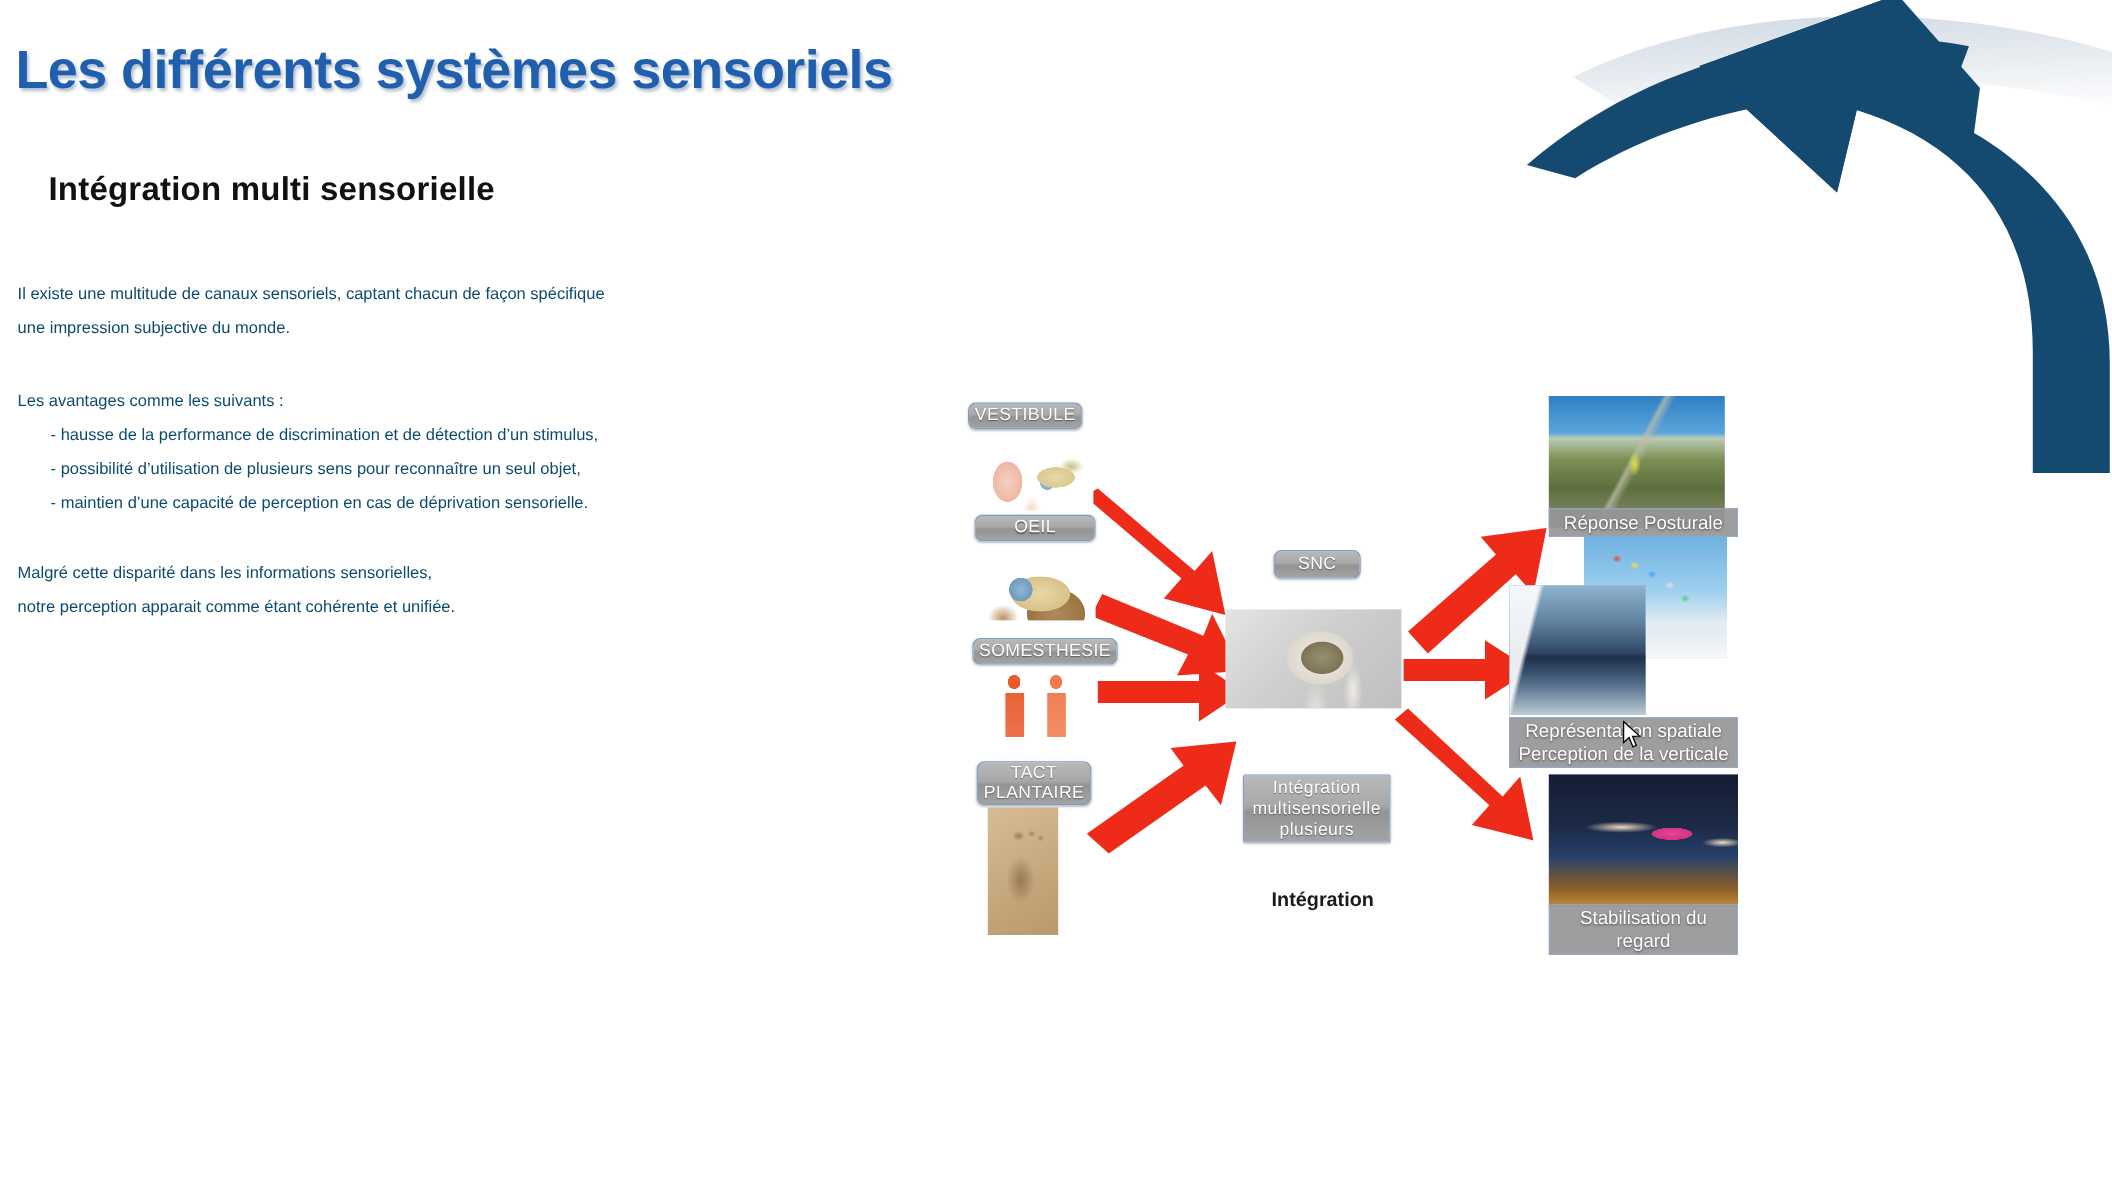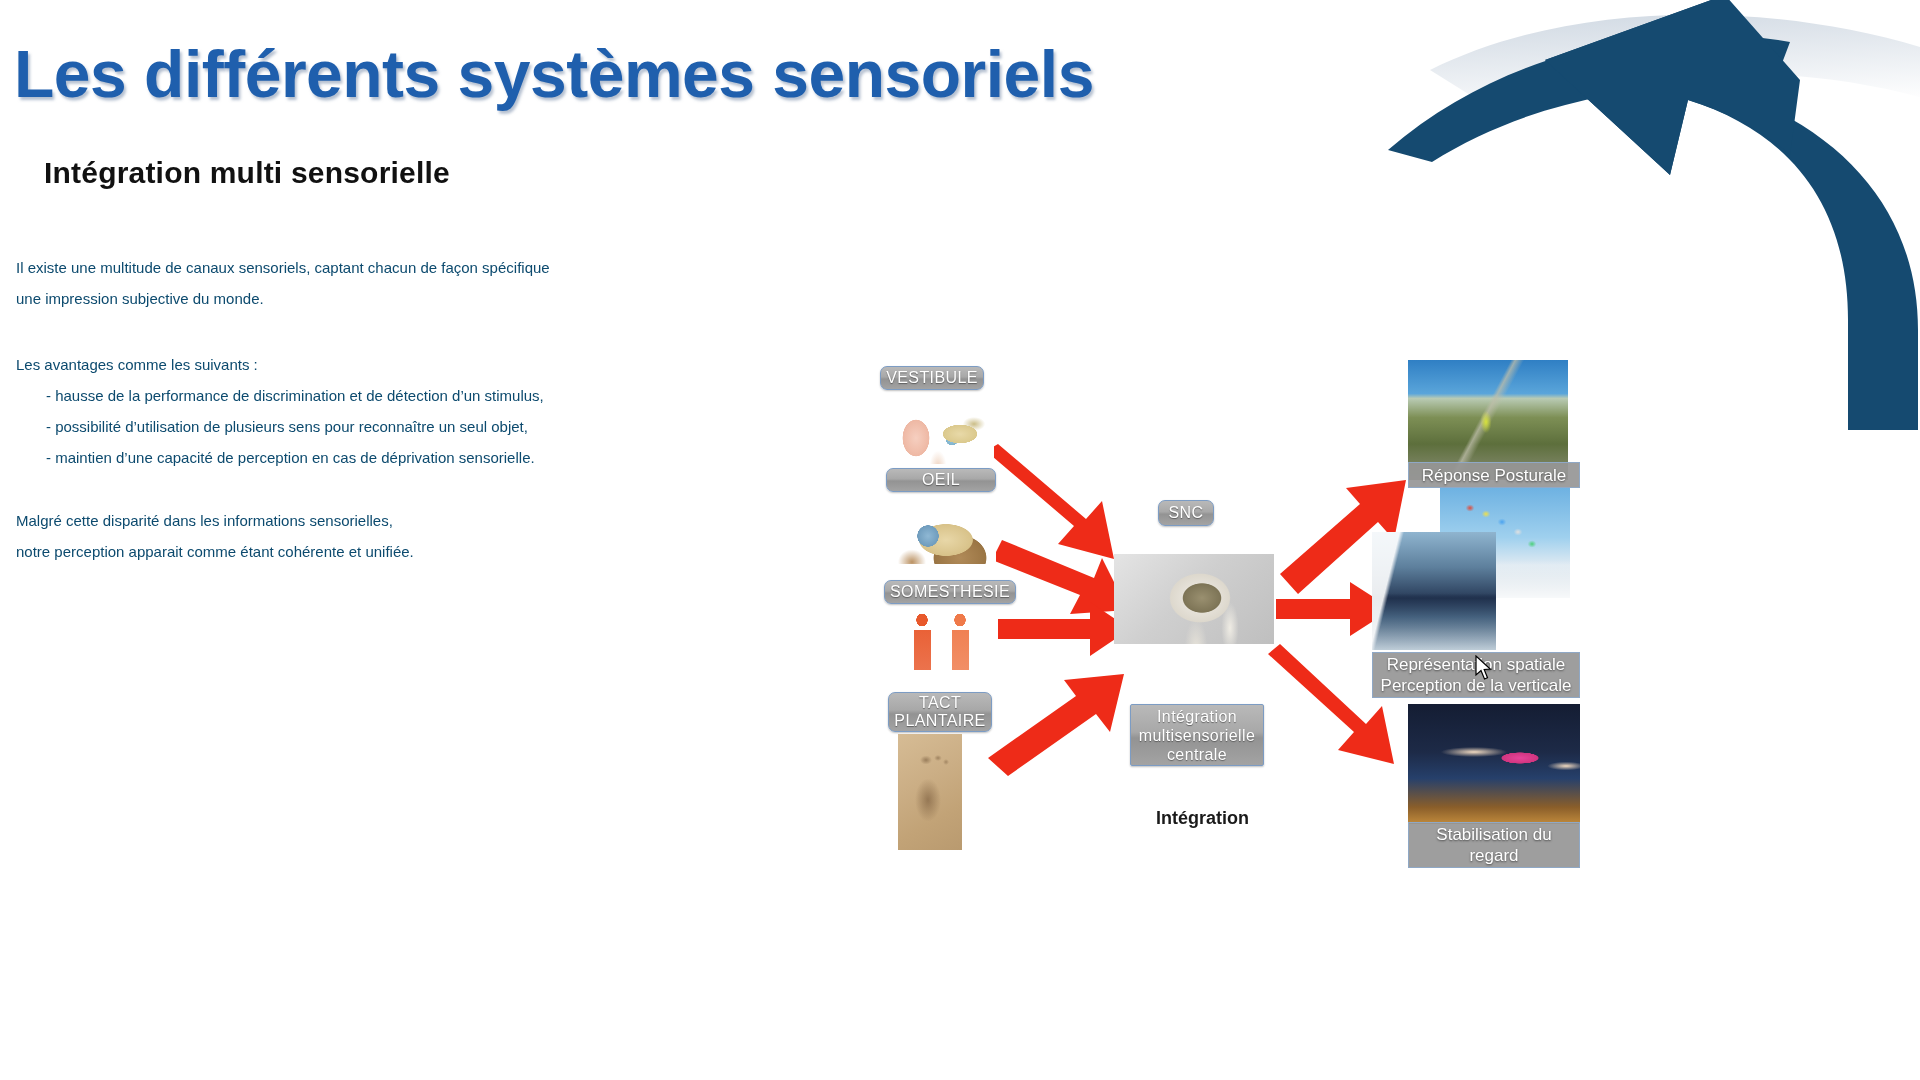--- a/index.html
+++ b/index.html
@@ -24,21 +24,21 @@
     width: 560px;
     height: 440px;
     pointer-events: none;
   }
 
   
   .slide-title {
     position: absolute;
     left: 14px;
     top: 36px;
-    font-size: 66px;
+    font-size: 49px;
     font-weight: bold;
     color: #1F5FAD;
     letter-spacing: -0.5px;
     text-shadow: 2px 3px 3px rgba(120,140,170,0.55);
     white-space: nowrap;
   }
   .subtitle {
     position: absolute;
     left: 44px;
     top: 156px;
@@ -318,27 +318,27 @@
 
   <div class="node-label" style="left:4px; top:228px; width:132px; height:24px;">SOMESTHESIE</div>
   <div class="sense-img img-bodies" style="left:18px; top:256px; width:92px; height:62px;"></div>
 
   <div class="node-label" style="left:8px; top:340px; width:104px; height:40px;">
     <span>TACT</span>
     <span>PLANTAIRE</span>
   </div>
   <div class="sense-img img-foot" style="left:18px; top:382px; width:64px; height:116px;"></div>
 
-  <div class="node-label" style="left:278px; top:148px; width:56px; height:26px;">SNC</div>
+  <div class="node-label" style="left:278px; top:148px; width:79px; height:26px;">SNC</div>
   <div class="sense-img img-brain" style="left:234px; top:202px; width:160px; height:90px;"></div>
 
   <div class="node-label flat" style="left:250px; top:352px; width:134px; height:62px; font-size:16px; line-height:19px;">
     <span>Intégration</span>
     <span>multisensorielle</span>
-    <span>centrale</span>
+    <span>plusieurs</span>
   </div>
 
   <div class="integration-text" style="left:276px; top:456px;">Intégration</div>
 
   <div class="photo photo-mountain" style="left:528px; top:8px; width:160px; height:120px;"></div>
   <div class="caption" style="left:528px; top:110px; width:172px; height:26px;">Réponse Posturale</div>
 
   <div class="photo photo-flags" style="left:560px; top:136px; width:130px; height:110px;"></div>
 
   <div class="photo photo-boat" style="left:492px; top:180px; width:124px; height:118px;"></div>

